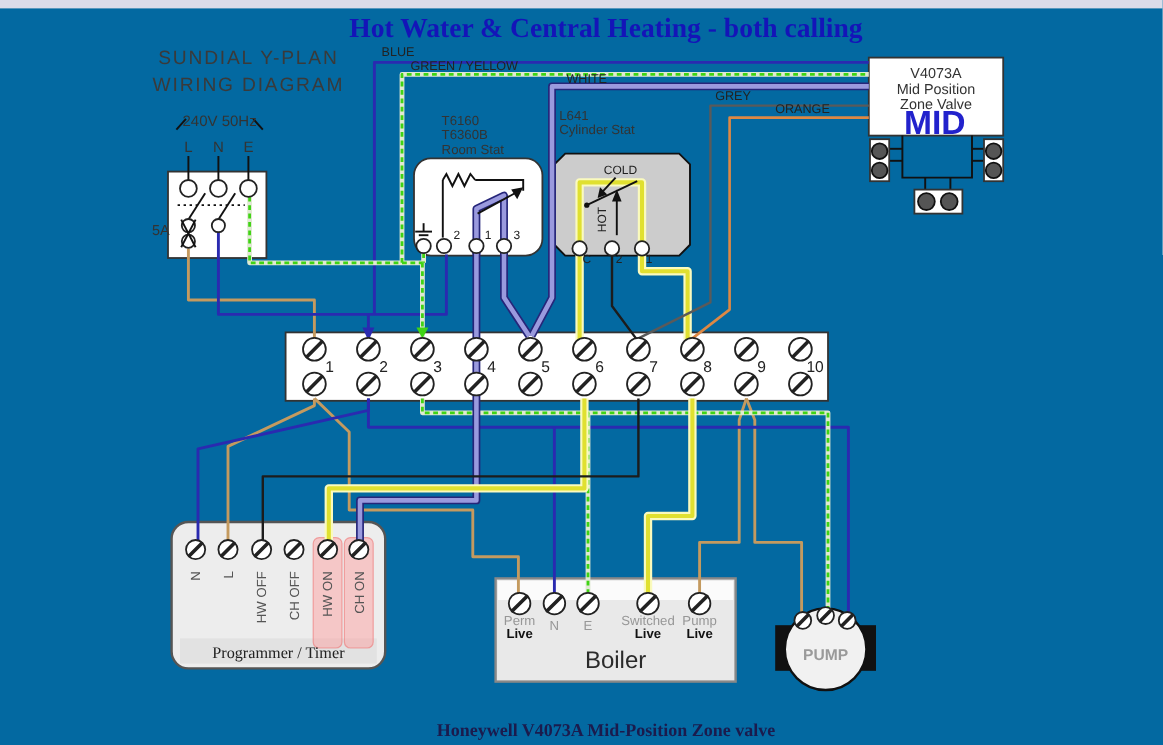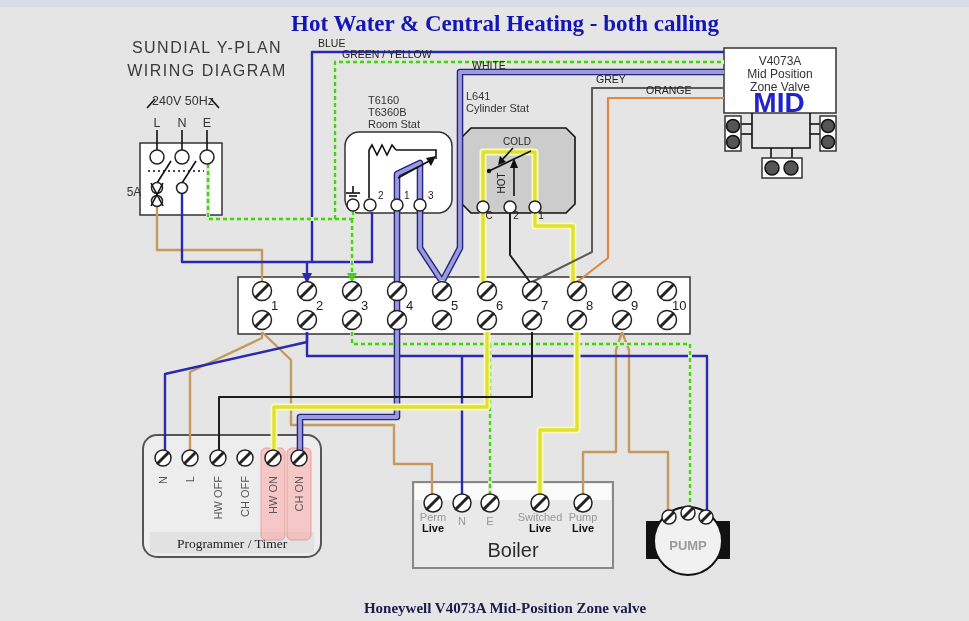--- a/index.html
+++ b/index.html
@@ -1,16 +1,16 @@
 <!DOCTYPE html>
 <html><head>
 <meta charset="utf-8">
 <style>
   html,body{margin:0;padding:0;background:#fff;}
-  #stage{position:relative;width:969px;height:621px;background:#e5e5e5;overflow:hidden;
+  #stage{position:relative;width:969px;height:621px;background:#0369a1;overflow:hidden;
          font-family:"Liberation Sans",sans-serif;}
   svg{display:block}
   
   .w-navy{stroke:#2a2ab0;stroke-width:2.4;fill:none;stroke-linejoin:round}
   .w-tan{stroke:#c49a5f;stroke-width:2.4;fill:none;stroke-linejoin:round}
   .w-orange{stroke:#dd8844;stroke-width:2.2;fill:none;stroke-linejoin:round}
   .w-grey{stroke:#5a5a5a;stroke-width:2;fill:none;stroke-linejoin:round}
   .w-black{stroke:#1c1c1c;stroke-width:2;fill:none;stroke-linejoin:round}
   .w-white-u{stroke:#26267a;stroke-width:6.6;fill:none;stroke-linejoin:round}
   .w-white-o{stroke:#9a9ade;stroke-width:3.8;fill:none;stroke-linejoin:round}

